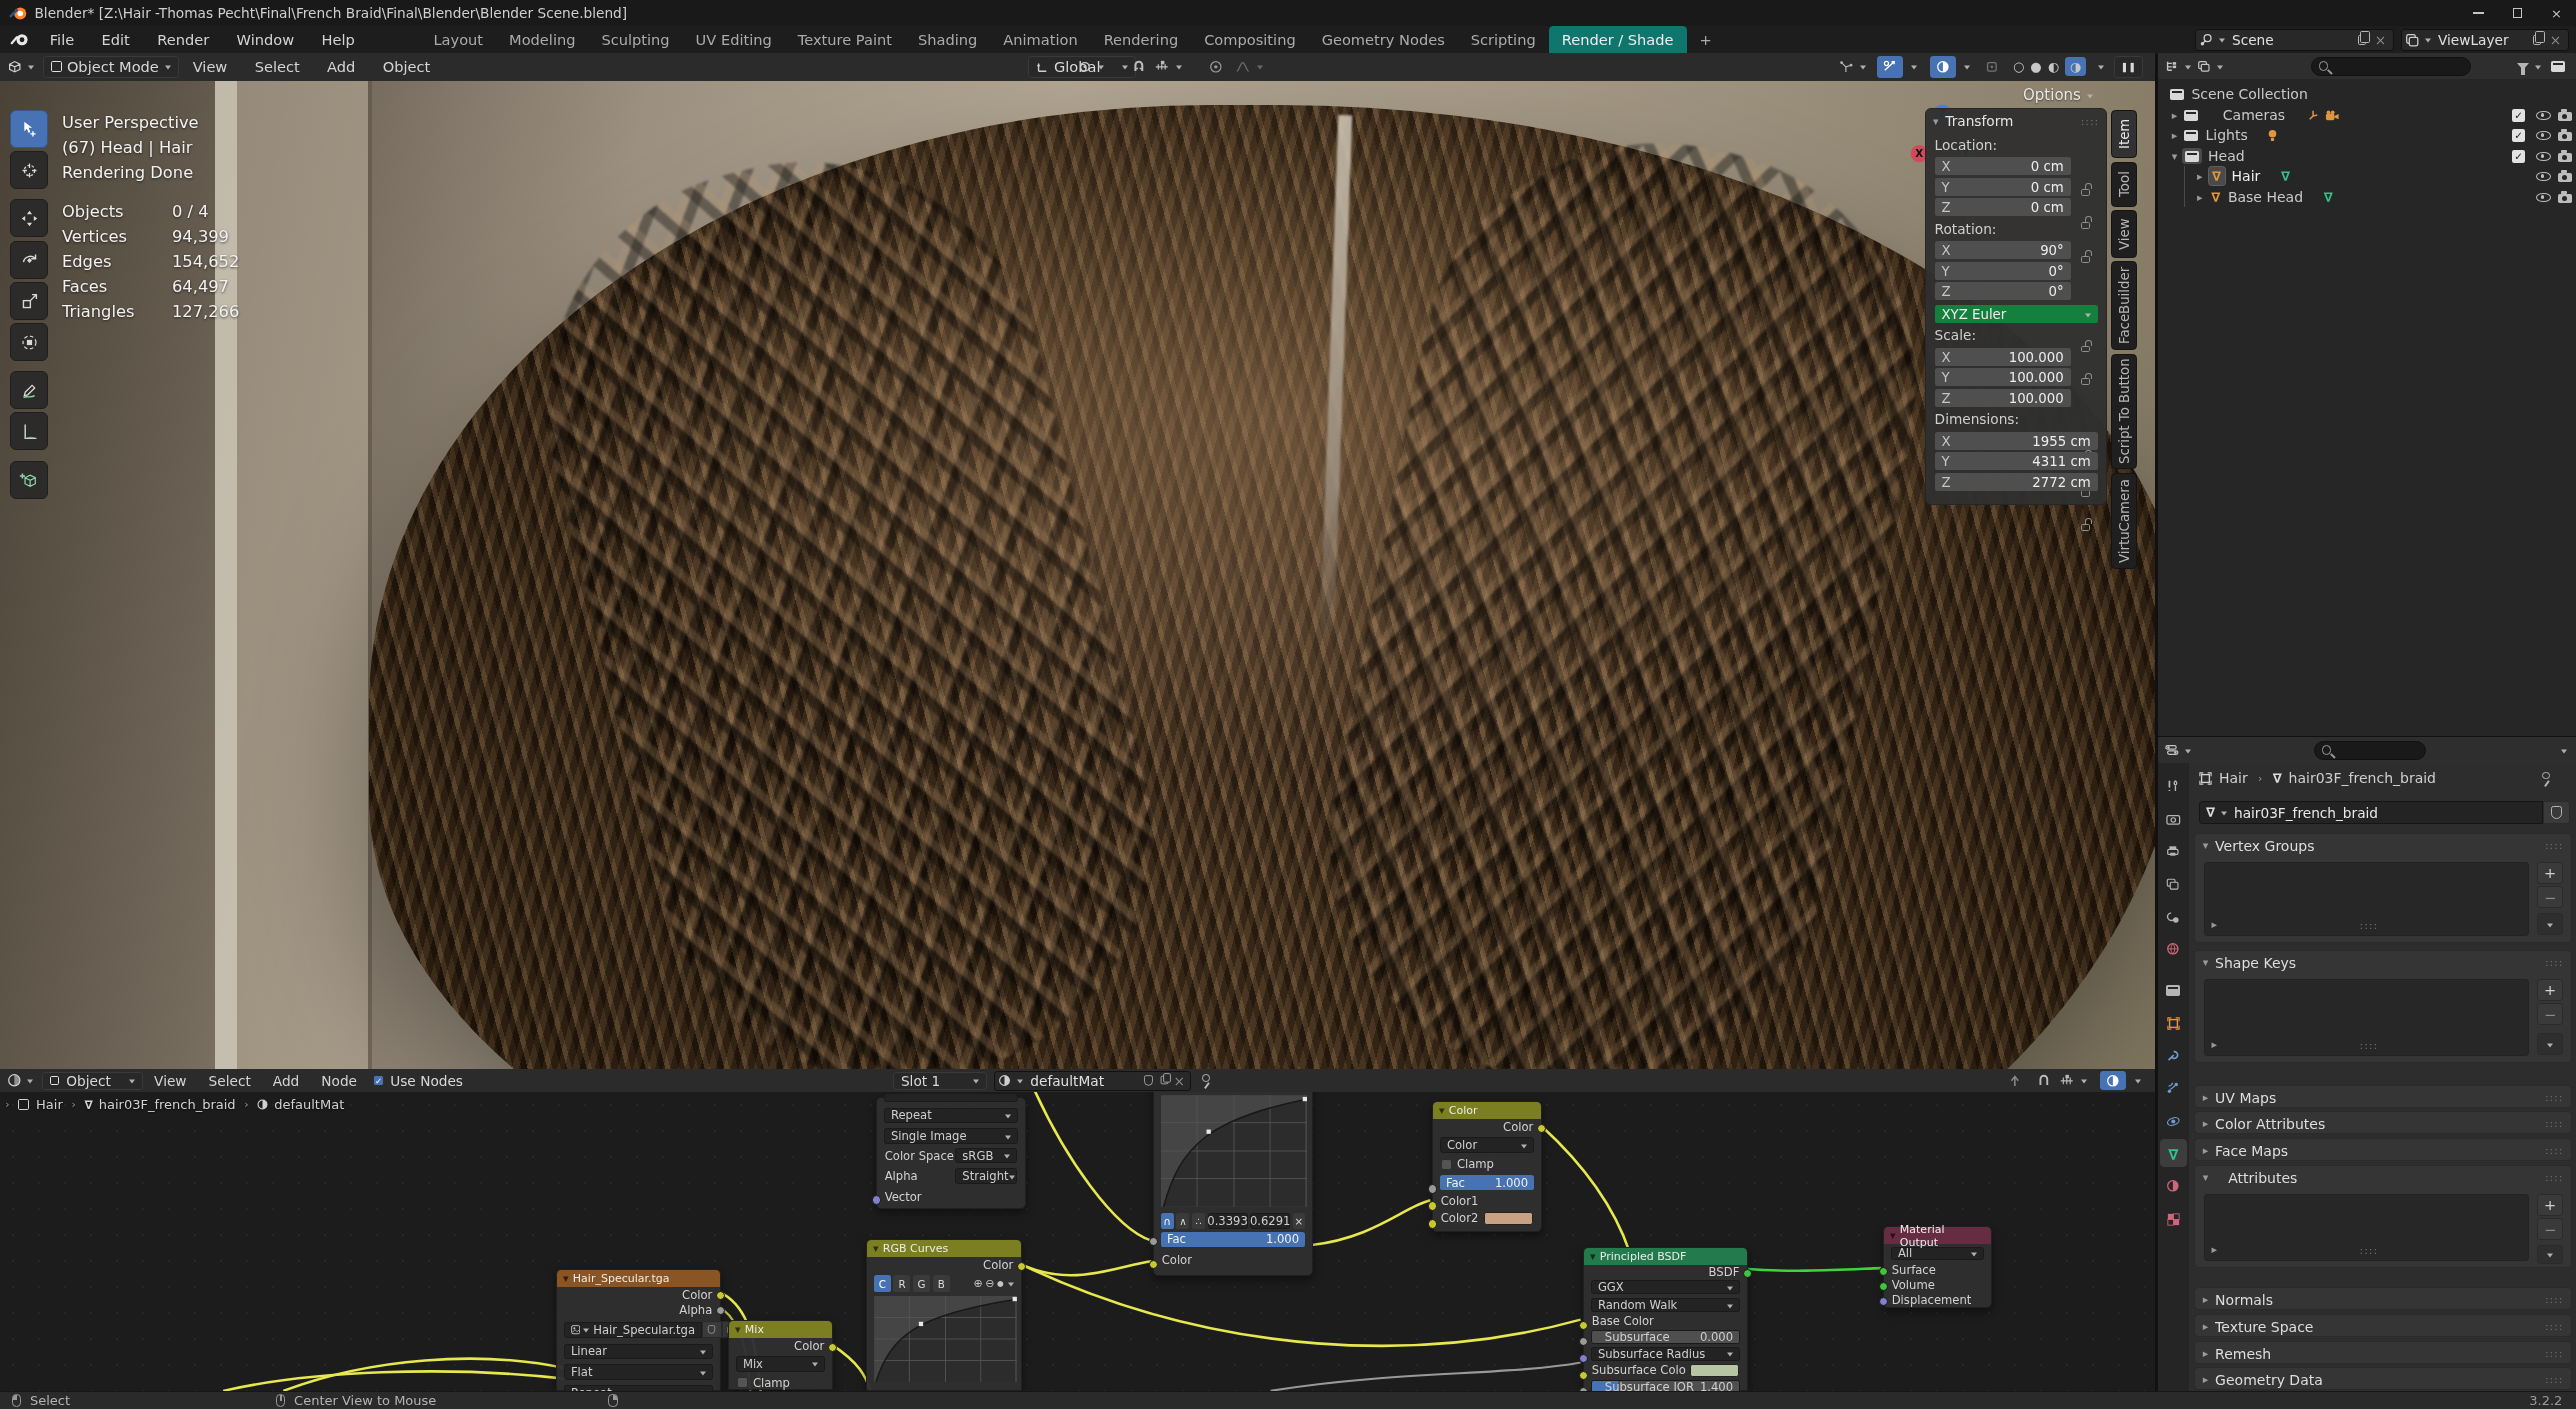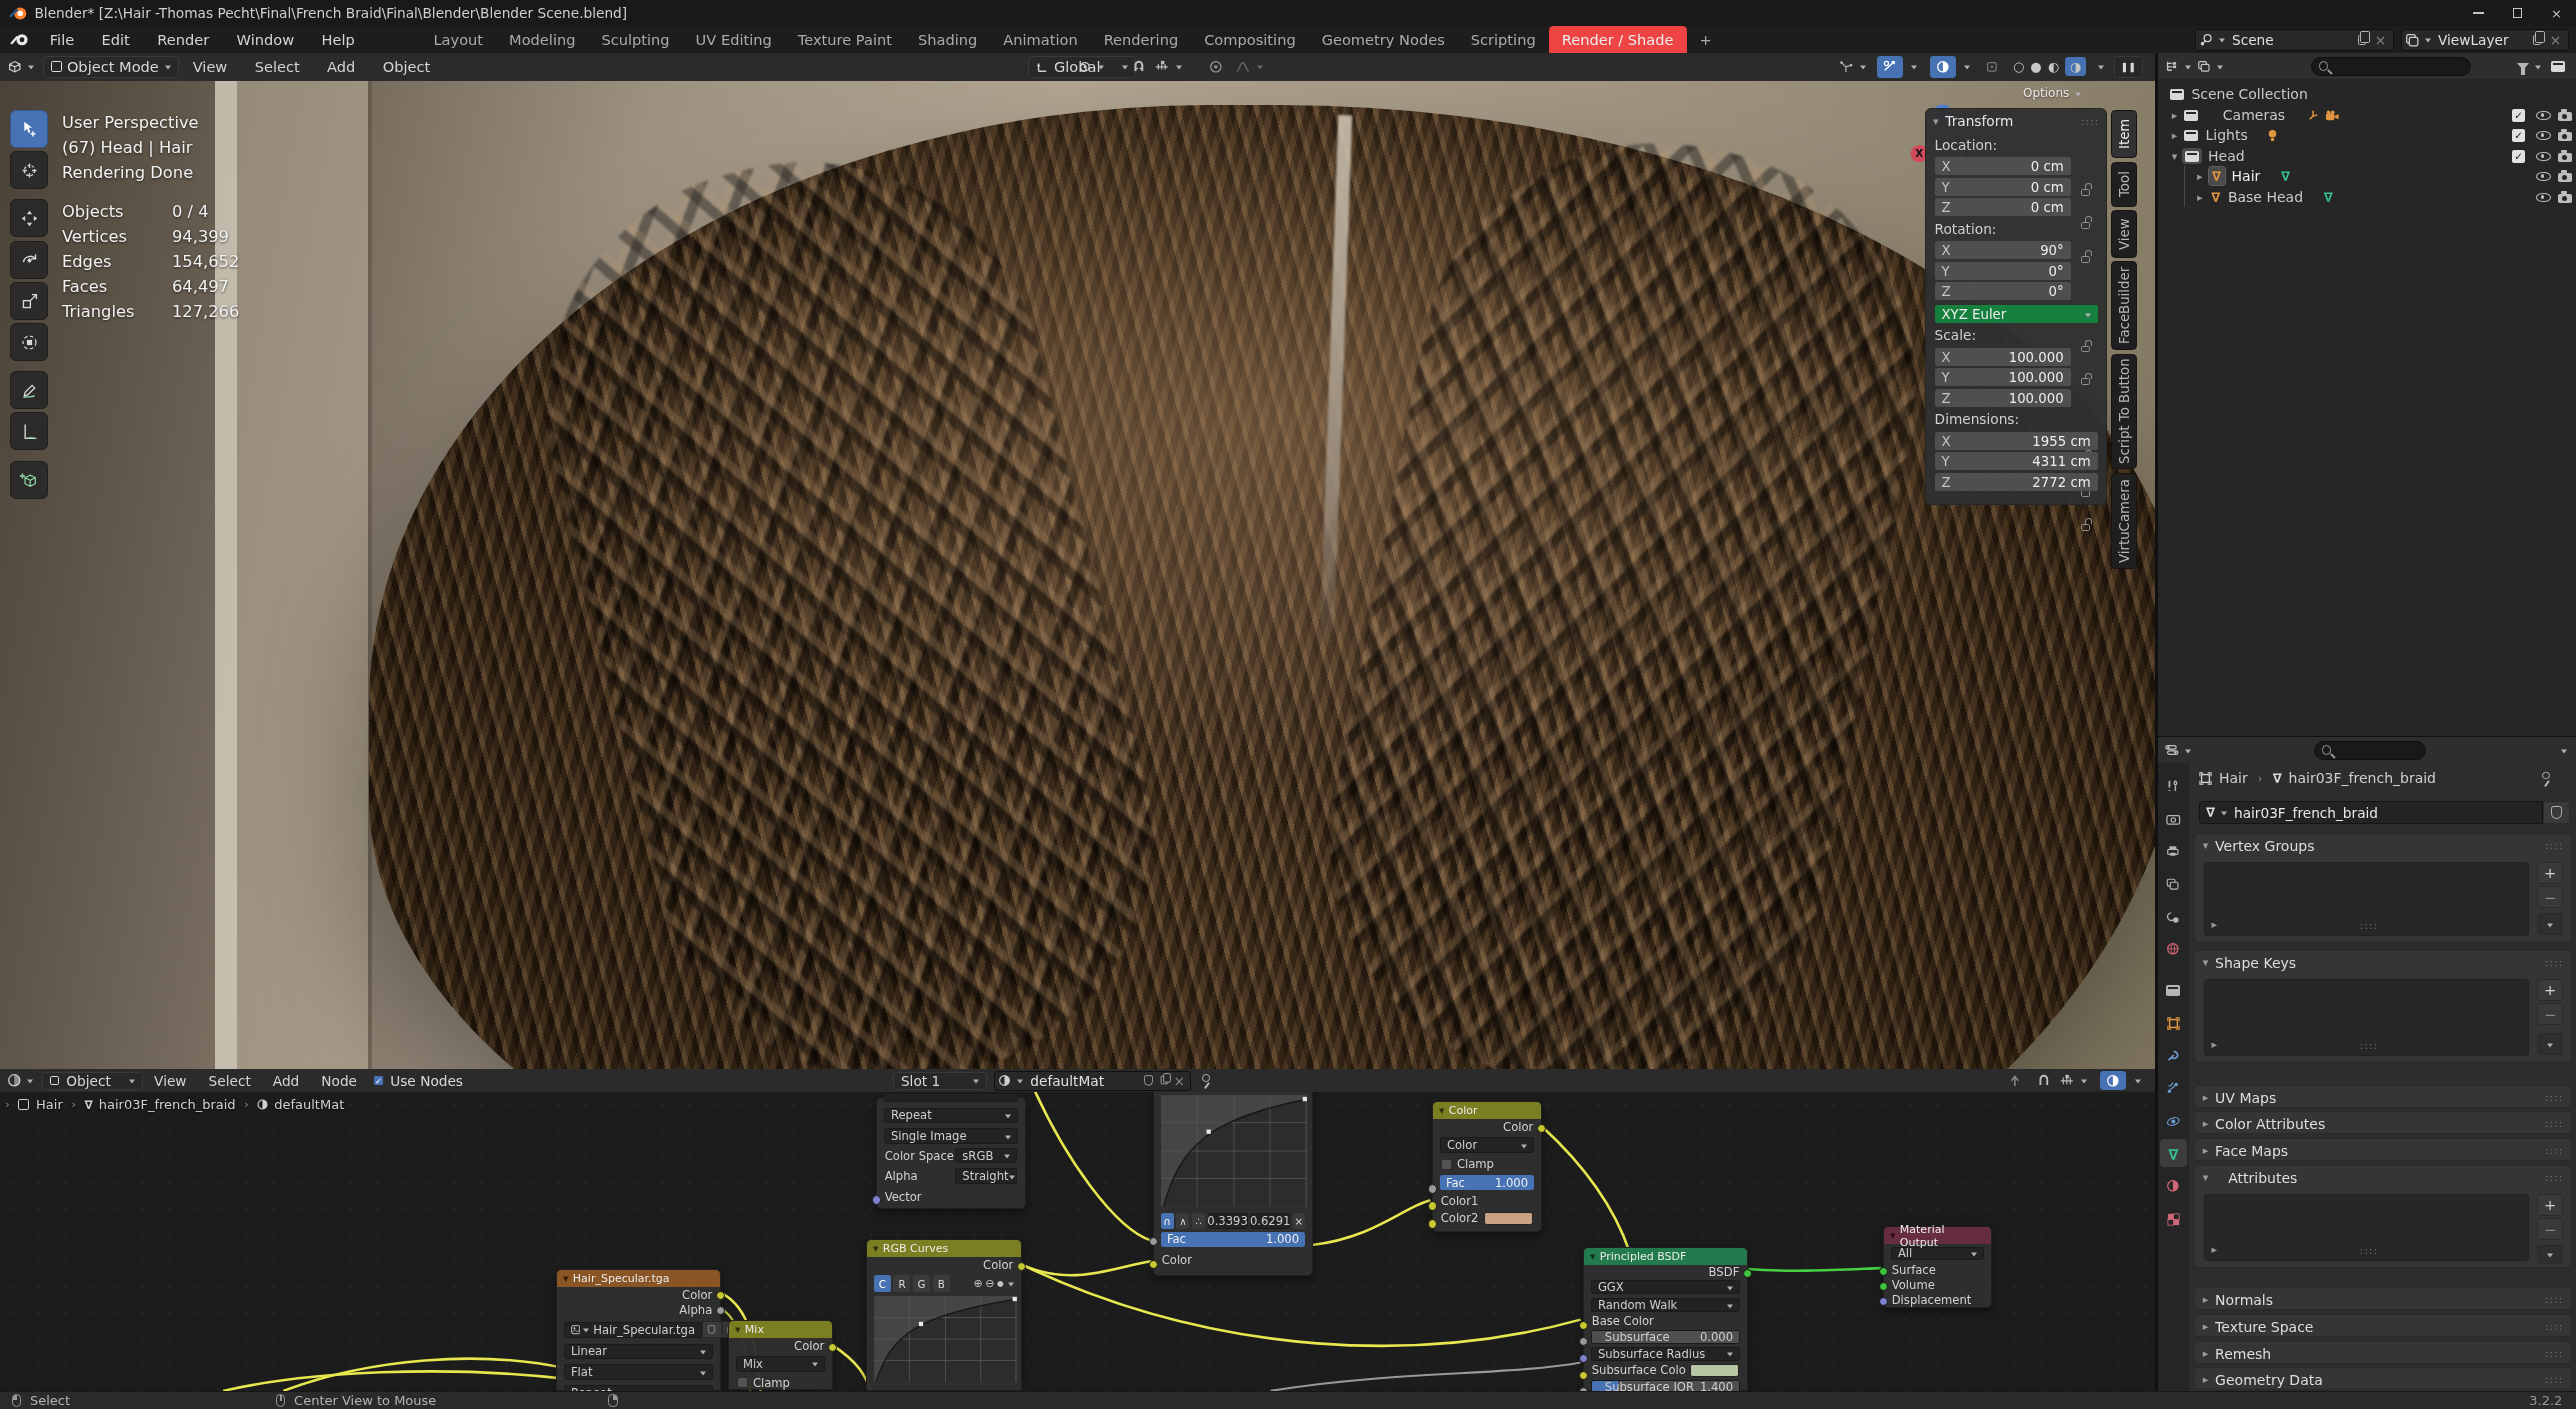--- a/index.html
+++ b/index.html
@@ -8,21 +8,21 @@
   .abs{position:absolute}
   .fx{display:flex;align-items:center}
   .car{width:0;height:0;border:4.3px solid transparent;border-top:5.2px solid #b0b0b0;margin-left:6px;transform:translateY(2.6px)}
   .car.sm{border-width:3.4px;border-top-width:4.3px}
   .tri{color:#9a9a9a;font-size:11px}
   
   #titlebar{left:0;top:0;width:2576px;height:26px;background:#191919;color:#cfcfcf;font-size:13.7px}
   #topbar{left:0;top:26px;width:2576px;height:27.5px;background:#1d1d1d;font-size:14.6px}
   .menuitem{padding:0 13.7px;height:27.5px;display:flex;align-items:center;color:#d4d4d4}
   .wstab{padding:0 13px;height:27.5px;display:flex;align-items:center;color:#ababab}
-  .wstab.active{background:#ef4444;color:#ededed;border-radius:4.3px 4.3px 0 0}
+  .wstab.active{background:#0f766e;color:#ededed;border-radius:4.3px 4.3px 0 0}
   .idwidget{background:#282828;border:0.9px solid #111;border-radius:3.4px;height:21.5px;display:flex;align-items:center;padding:0 3.4px;font-size:13.7px}
   .idwidget .nm{padding:0 6.9px;color:#e0e0e0}
   
   #vpheader{left:0;top:53px;width:2155px;height:27.5px;background:#2b2b2b;font-size:14.6px}
   #vpcanvas{left:0;top:81px;width:2155px;height:988px;overflow:hidden;
     background:linear-gradient(100deg,#4a4237 0%,#6b6154 12%,#9c9080 28%,#b4a894 46%,#aa9e8a 62%,#968b77 80%,#80765f 100%)}
   .modefld{background:#282828;border:0.9px solid #3a3a3a;border-radius:3.4px;height:21.5px;display:flex;align-items:center;padding:0 6.9px}
   .hbtn{height:21.5px;border-radius:3.4px;display:flex;align-items:center;justify-content:center;background:transparent}
   .hbtn.blue{background:#4772b3}
   .toolbtn{position:absolute;left:10.3px;width:38px;height:38px;background:rgba(40,40,40,.9);border:0.9px solid #1e1e1e;border-radius:6px;display:flex;align-items:center;justify-content:center}
@@ -403,21 +403,21 @@
         <path d="M12,6 L17,3 V11 L12,8" fill="#c5c5c5"></path>
       </svg>
   </div>
   <div class="abs" style="left:1963px;top:194px">
     <svg width="15.5" height="15.5" viewBox="0 0 18 18">
         <rect x="2" y="2" width="14" height="14" fill="none" stroke="#c5c5c5" stroke-width="1.4"></rect>
         <path d="M2,7 h14 M2,12 h14 M7,2 v14 M12,2 v14" stroke="#c5c5c5" stroke-width="1"></path>
       </svg>
   </div>
 
-  <div class="abs fx" style="left:2023px;top:5.2px;color:#e8e8e8;font-size:12px;text-shadow:0 0.9px 1.7px rgba(0,0,0,.5)">
+  <div class="abs fx" style="left:2023px;top:5.2px;color:#e8e8e8;font-size:15px;text-shadow:0 0.9px 1.7px rgba(0,0,0,.5)">
     <span>Options</span>
       <i class="car sm"></i>
   </div>
 
   <div class="abs" id="npanel">
     <div class="fx" style="height:24px;padding:0 6.9px">
       <span class="tri">▾</span>
       <span style="margin-left:6.9px;color:#e4e4e4">Transform</span>
       <span class="grip">::::</span>
     </div>

